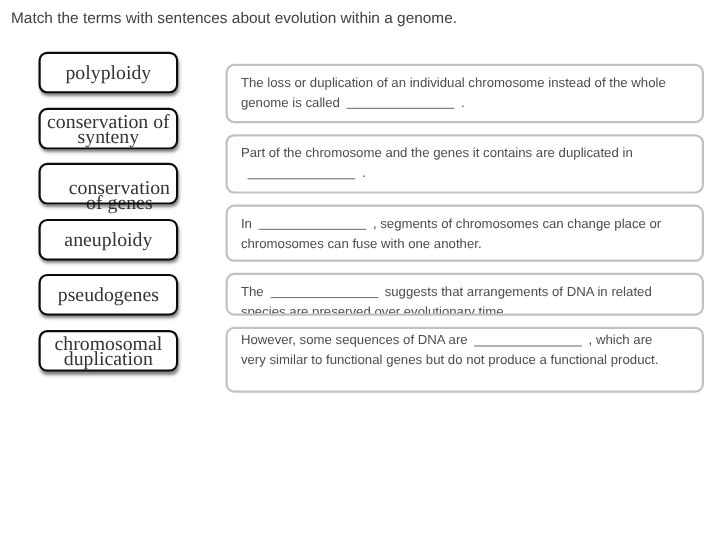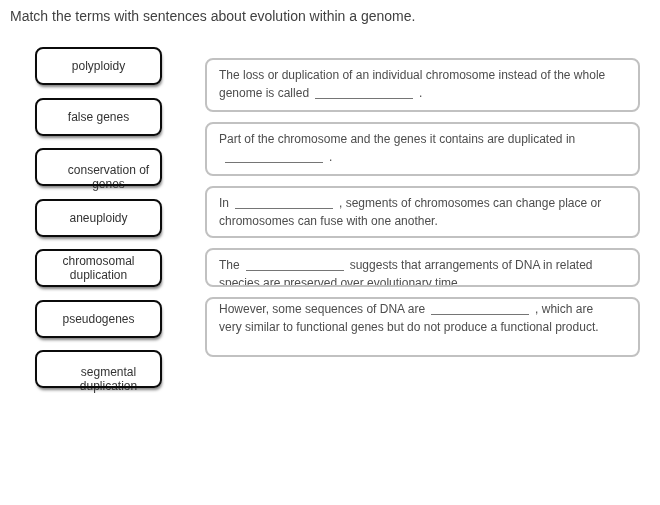--- a/index.html
+++ b/index.html
@@ -55,24 +55,25 @@
   
   .term::after {
     content: "";
     position: absolute;
     inset: 0;
     border: 2px solid var(--term-border);
     border-radius: 8px;
     pointer-events: none;
   }
   .t-label {
-    font-size: 12px;
+    font-size: 18px;
     line-height: 14px;
     color: var(--term-text);
     padding: 0 4px;
+    font-family: Liberation Serif, serif;
   }
   .term.clipped .t-label { transform: translateY(10px); margin-left: 20px; }
 
   
   .cards-col {
     position: absolute;
     left: 205px;
     top: 58px;
     width: 435px;
     display: flex;
@@ -109,36 +110,33 @@
 </head>
 <body>
 
 <div class="page-title">Match the terms with sentences about evolution within a genome.</div>
 
 <div class="terms-col">
   <div class="term">
     <span class="t-label">polyploidy</span>
   </div>
   <div class="term">
-    <span class="t-label">false genes</span>
+    <span class="t-label">conservation of synteny</span>
   </div>
   <div class="term clipped">
     <span class="t-label">conservation of genes</span>
   </div>
   <div class="term">
     <span class="t-label">aneuploidy</span>
   </div>
   <div class="term">
-    <span class="t-label">chromosomal duplication</span>
+    <span class="t-label">pseudogenes</span>
   </div>
   <div class="term">
-    <span class="t-label">pseudogenes</span>
-  </div>
-  <div class="term clipped">
-    <span class="t-label">segmental duplication</span>
+    <span class="t-label">chromosomal duplication</span>
   </div>
 </div>
 
 <div class="cards-col">
   <div class="card">
     <p class="s-text"><span>The loss or duplication of an individual chromosome instead of the whole genome is called</span><span class="blank"></span><span>.</span></p>
   </div>
   <div class="card">
     <p class="s-text"><span>Part of the chromosome and the genes it contains are duplicated in</span><span class="blank"></span><span>.</span></p>
   </div>

